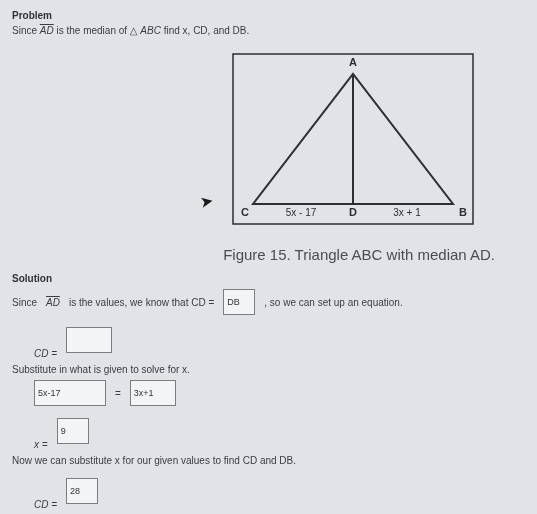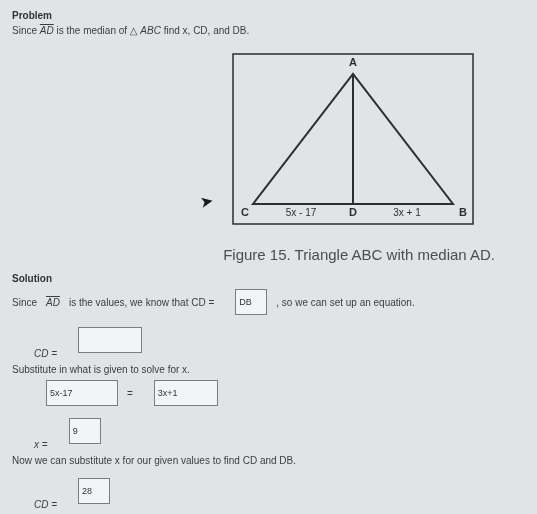--- a/index.html
+++ b/index.html
@@ -46,24 +46,23 @@
   .line { margin: 5px 0; display:flex; align-items:center; flex-wrap:wrap; gap:9px;}
   .indent1 { margin-left: 22px; }
   .indent2 { margin-left: 22px; }
   input.blank {
     height: 16px;
     border: 1px solid #7a7d82;
     background: #f3f4f6;
     font-size: 9px;
     padding: 12px 3px;
     color: #333;
-    margin-left: 12px;
   }
   .w-short { width: 32px; }
-  .w-med { width: 64px; }
+  .w-med { width: 46px; }
   .w-wide { width: 72px; }
   .cursor {
     position: absolute;
     left: 200px;
     top: 192px;
     font-size: 16px;
     color: #1a1a1a;
     transform: rotate(-10deg);
     pointer-events: none;
   }

